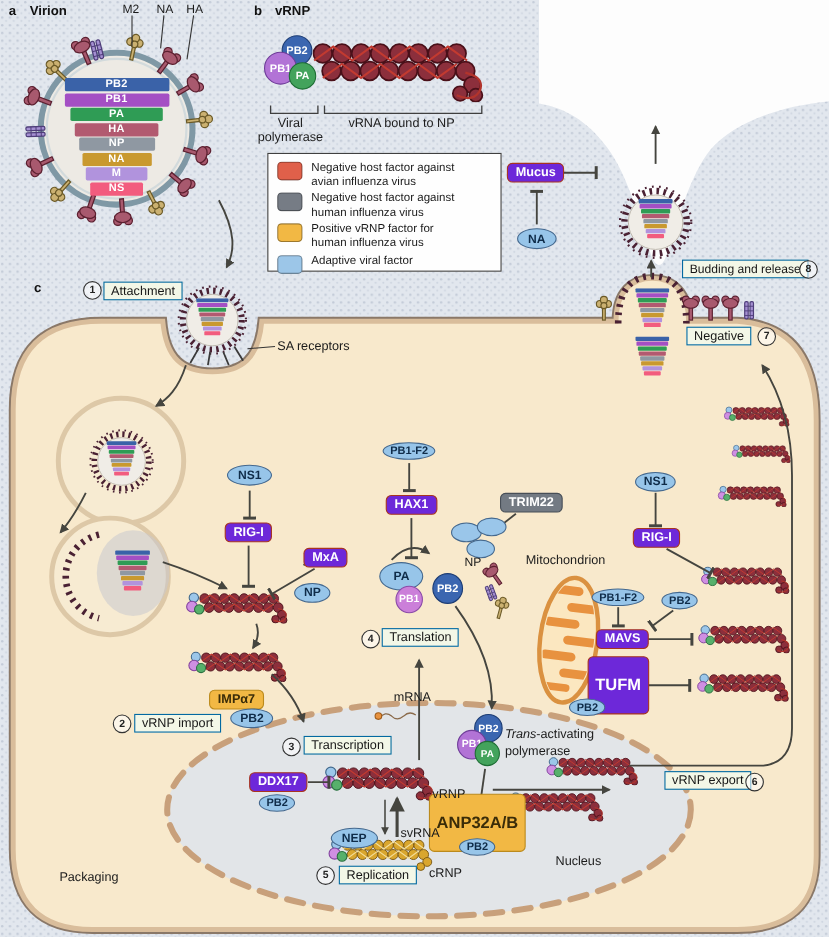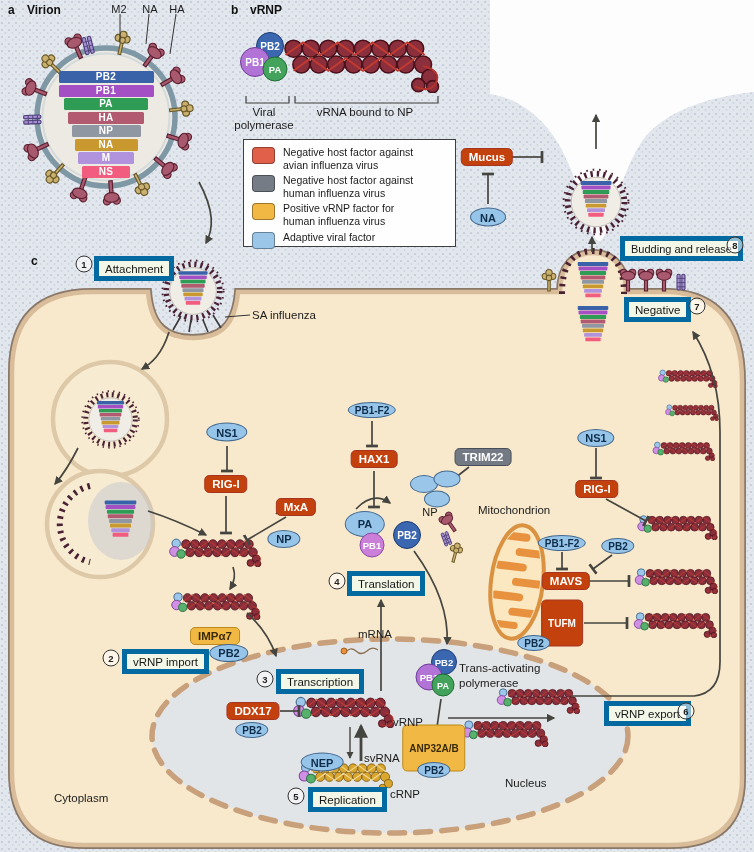--- a/index.html
+++ b/index.html
@@ -6,32 +6,32 @@
   .canvas{position:relative;width:754px;height:852px;overflow:hidden;
     font-family:"Liberation Sans",sans-serif;background:#fff}
   svg.art{position:absolute;left:0;top:0}
   .t{position:absolute;font-size:11.5px;color:#1b1b1b;white-space:nowrap;line-height:1.1}
   .bold{font-weight:bold;font-size:12px;color:#111}
   .c{transform:translate(-50%,-50%)}
   .ctr{transform:translateX(-50%)}
   .small{font-size:11px}
   .seg{position:absolute;height:12px;border-radius:1.5px;color:#fff;font-size:10px;
     font-weight:bold;text-align:center;line-height:12px;letter-spacing:.3px}
-  .stepbox{position:absolute;background:#f3f7e7;border:5px solid #0369a1;color:#161616;
+  .stepbox{position:absolute;background:#f3f7e7;border:1px solid #0369a1;color:#161616;
     font-size:11.5px;padding:1.5px 6px;white-space:nowrap}
   .fs11{font-size:11px}
   .circ{position:absolute;width:15px;height:15px;border:1.3px solid #333;border-radius:50%;
     background:rgba(255,255,255,.55);font-size:9.5px;font-weight:bold;color:#222;
     display:flex;align-items:center;justify-content:center}
   .pbox{position:absolute;border-radius:5px;font-weight:bold;color:#fff;font-size:11.5px;
     padding:2px 7px;white-space:nowrap;text-align:center}
-  .red{background:#c2410c;border:1.5px solid #a83420}
+  .red{background:#6d28d9;border:1.5px solid #a83420}
   .gray{background:#737a83;border:1.5px solid #474e57}
   .yellow{background:#f2b844;border:1.5px solid #bb8a1c;color:#3a2c08}
-  .pbox.sm{font-size:10px;padding:17px 6px}
+  .pbox.sm{font-size:15px;padding:17px 6px}
   .bell{position:absolute;background:#97c5e9;border:1.5px solid #44688e;border-radius:50%;
     color:#0f2c49;font-weight:bold;font-size:11px;padding:2.5px 9px;white-space:nowrap;text-align:center}
   .bell.sm{font-size:10px;padding:1.5px 6px}
   .bell.big{padding:6px 12px}
   .pcirc{position:absolute;border-radius:50%;color:#fff;font-weight:bold;
     display:flex;align-items:center;justify-content:center;font-size:10px}
   .pb2c{background:#3b66b0;border:1.5px solid #1c3c74}
   .pb1c{background:#b273d6;border:1.5px solid #6f3d99}
   .pb1c2{background:#cb7fd9;border:1.5px solid #8a4aa8}
   .pac{background:#43a35c;border:1.5px solid #1e6e35}
@@ -436,23 +436,23 @@
 <div class="bell sm c" style="left:252px;top:730px">PB2</div>
 <div class="bell c" style="left:322px;top:762px">NEP</div>
 
 <div class="pbox yellow sm c" style="left:434px;top:748px">ANP32A/B</div>
 <div class="bell sm c" style="left:434px;top:770px">PB2</div>
 
 <div class="pcirc pb2c c" style="left:444px;top:662px;width:24px;height:24px;font-size:9.5px">PB2</div>
 <div class="pcirc pb1c c" style="left:429px;top:677px;width:25px;height:25px;font-size:9.5px">PB1</div>
 <div class="pcirc pac c" style="left:443px;top:685px;width:21px;height:21px;font-size:9px">PA</div>
 
-<div class="t" style="left:252px;top:309px">SA influenza</div>
+<div class="t" style="left:252px;top:309px">SA receptors</div>
 <div class="t" style="left:358px;top:628px">mRNA</div>
 <div class="t" style="left:393px;top:716px">vRNP</div>
 <div class="t" style="left:364px;top:752px">svRNA</div>
 <div class="t" style="left:390px;top:788px">cRNP</div>
 <div class="t" style="left:505px;top:777px">Nucleus</div>
-<div class="t" style="left:54px;top:792px">Cytoplasm</div>
-<div class="t" style="left:459px;top:662px"><span style="">Trans</span><span>-activating</span></div>
+<div class="t" style="left:54px;top:792px">Packaging</div>
+<div class="t" style="left:459px;top:662px"><span style="font-style:italic">Trans</span><span>-activating</span></div>
 <div class="t" style="left:459px;top:677px">polymerase</div>
 
 </div>
 
 </body></html>

